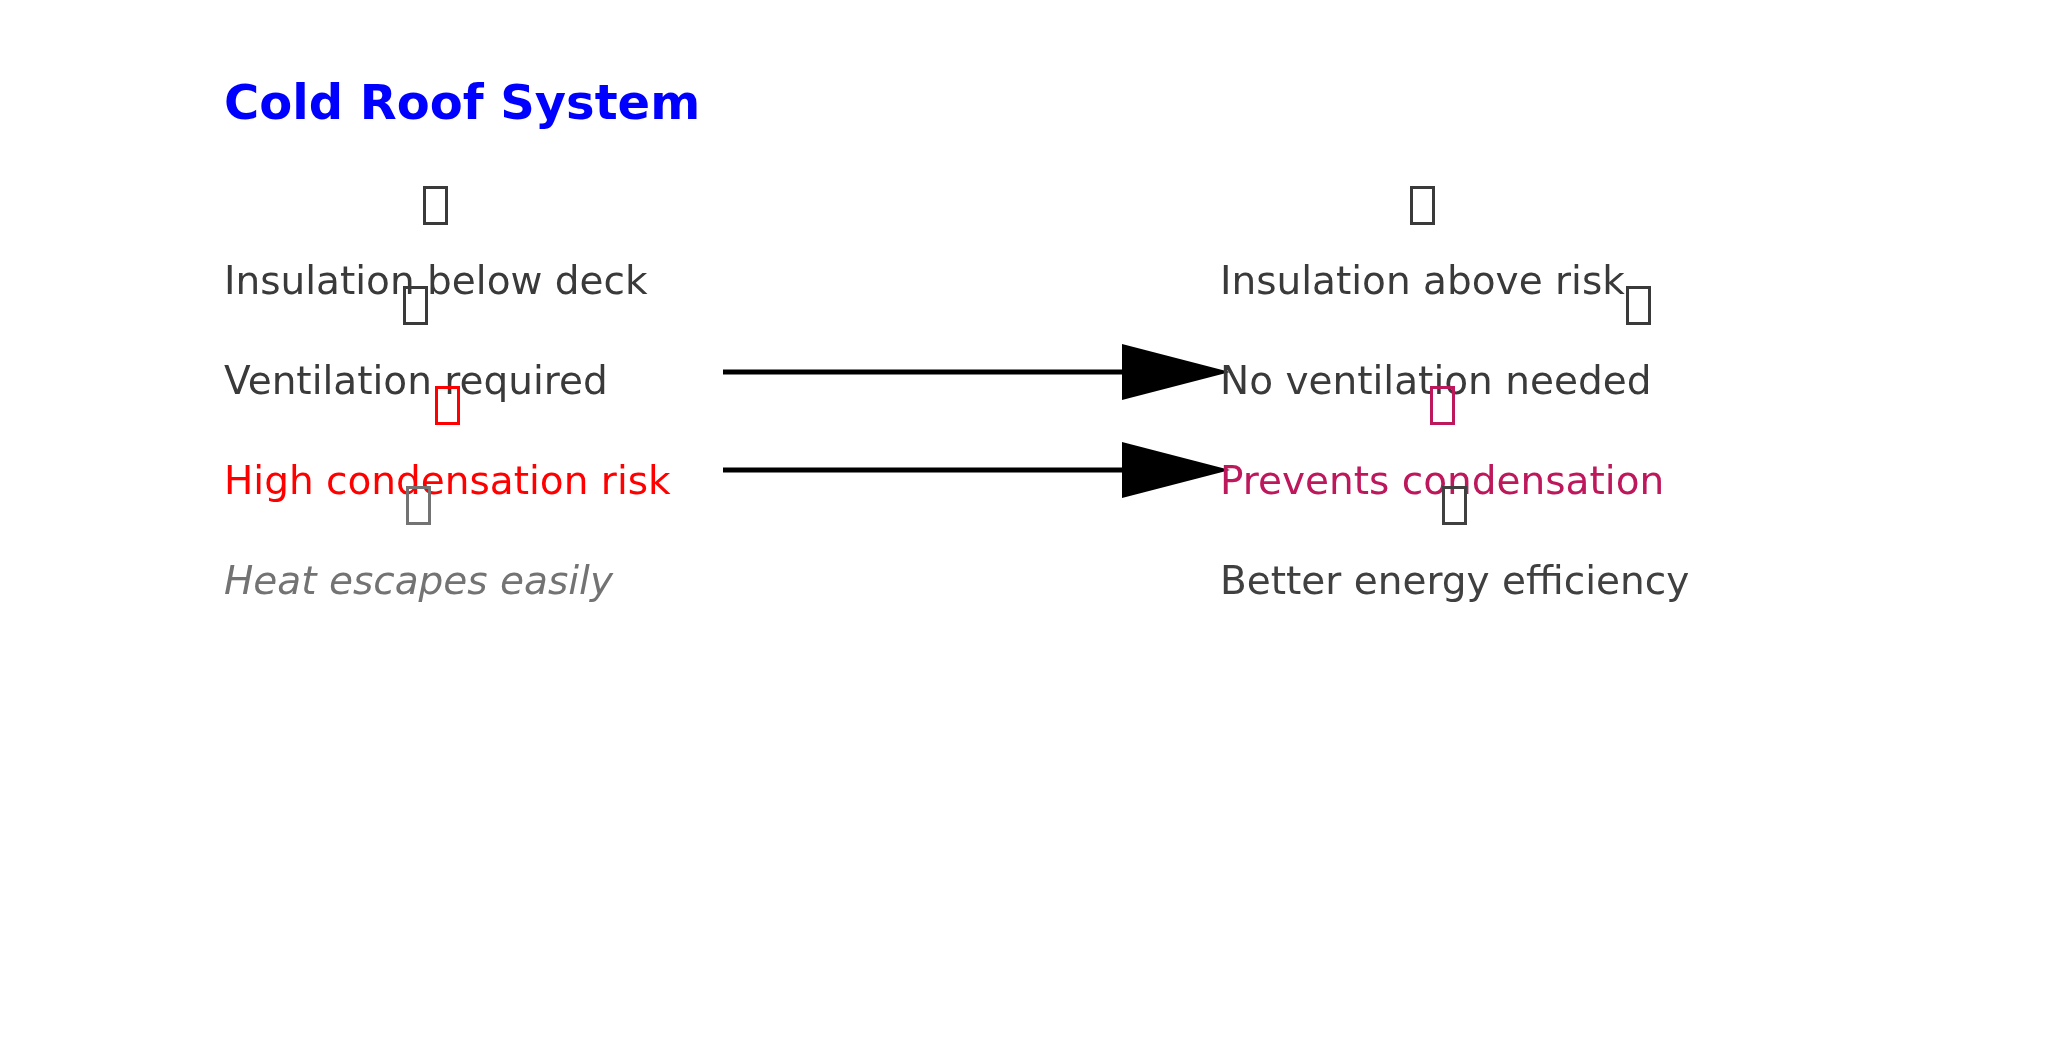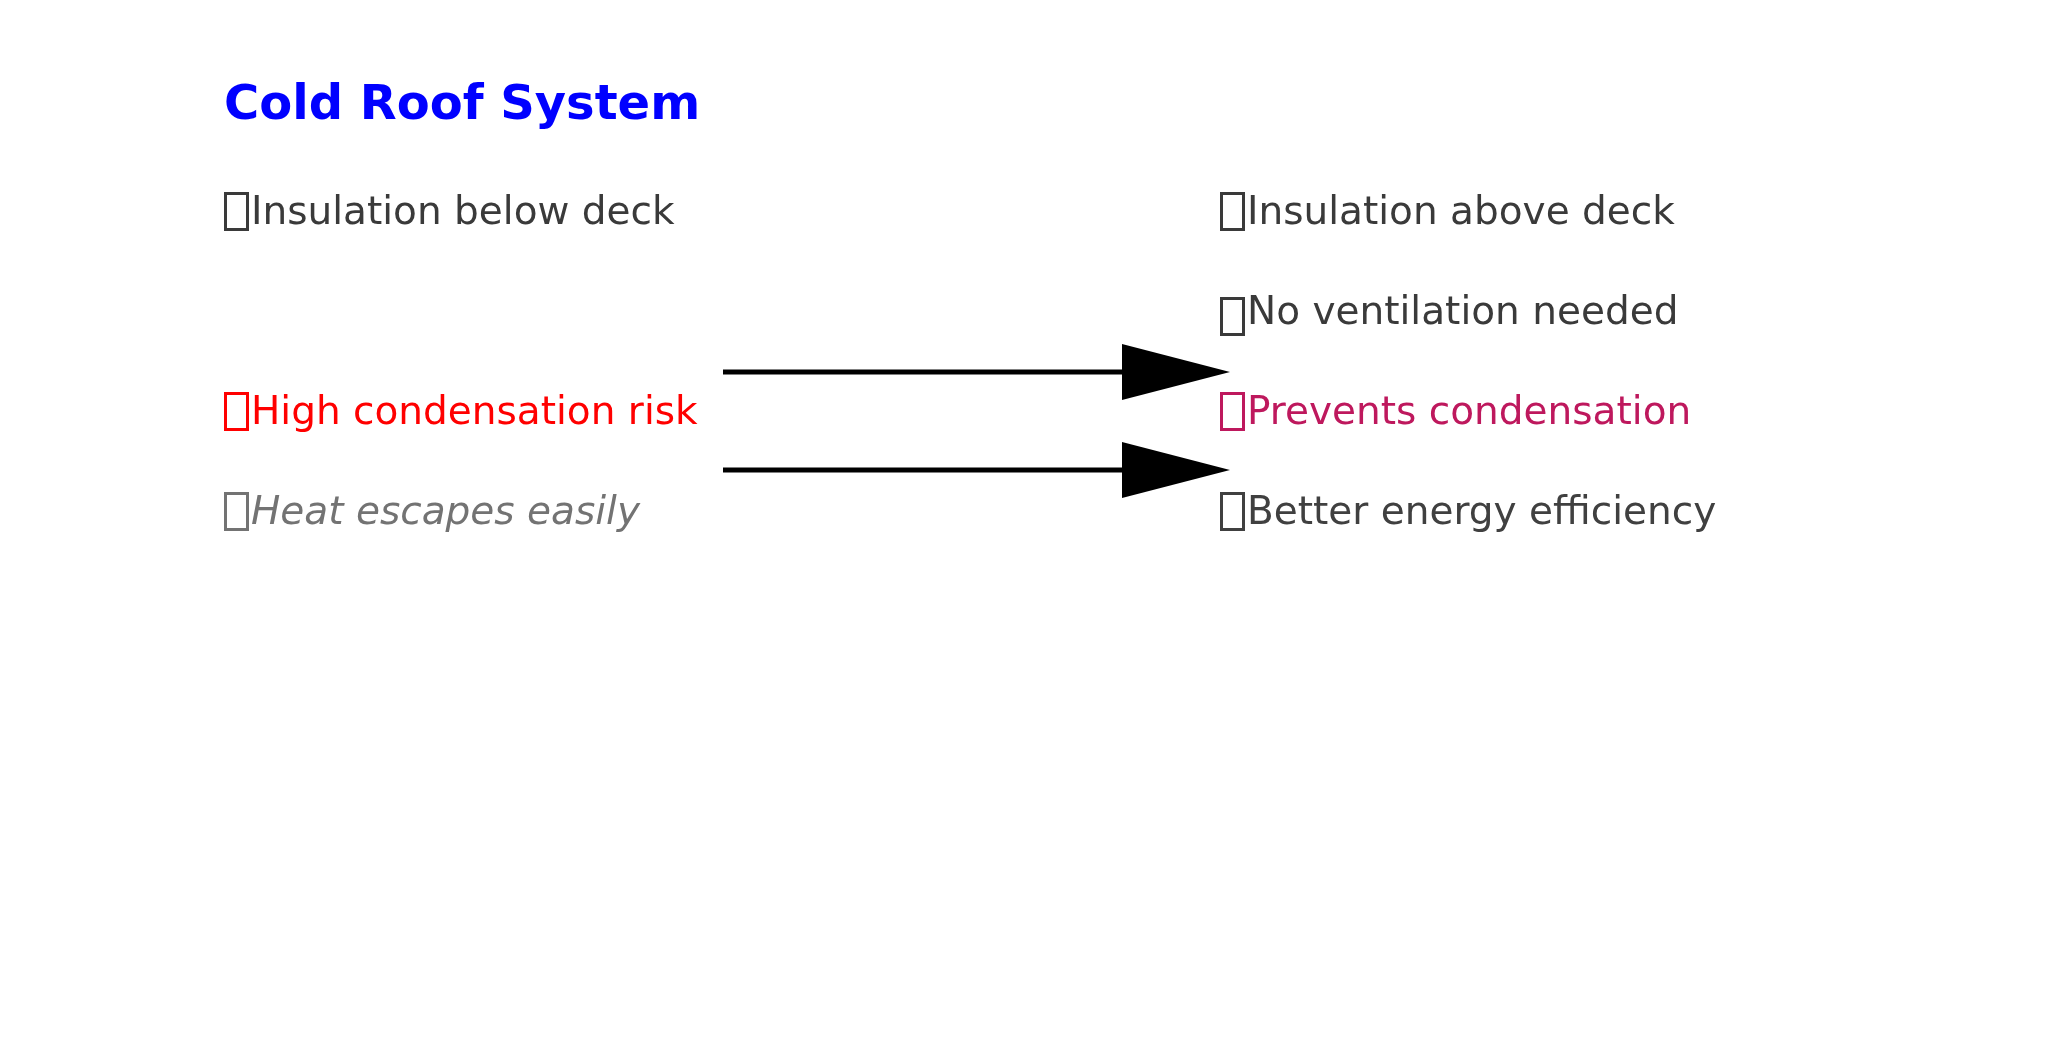--- a/index.html
+++ b/index.html
@@ -23,25 +23,26 @@
     font-weight: bold;
     line-height: 56px;
     white-space: nowrap;
   }
   .title-left  { left: 224px; top: 74px; }
   .title-right { left: 1222px; top: 74px; }
   .row {
     position: absolute;
     display: flex;
     align-items: center;
-    gap: 2px;
+    gap: 31px;
     height: 50px;
     font-size: 39px;
     line-height: 50px;
     white-space: nowrap;
+    flex-direction: column;
   }
   .row.left  { left: 224px; }
   .row.right { left: 1220px; }
   .row.r1 { top: 186px; }
   .row.r2 { top: 286px; }
   .row.r3 { top: 386px; }
   .row.r4 { top: 486px; }
   .tofu {
     display: inline-block;
     width: 25px;
@@ -74,32 +75,36 @@
     </g>
   </svg>
 
   <h2 class="col-title title-left" style="color: rgb(0, 0, 255);">Cold Roof System</h2>
 
 
   <div class="row left r1" style="color: rgb(58, 58, 58);">
     <span class="tofu"></span>
     <span>Insulation below deck</span>
   </div>
+  <div class="row left r2" style="color: rgb(58, 58, 58);">
+    <span class="tofu"></span>
+    <span>Ventilation required</span>
+  </div>
   <div class="row left r3" style="color: rgb(255, 0, 0);">
     <span class="tofu"></span>
     <span>High condensation risk</span>
   </div>
   <div class="row left r4" style="color: #737373; font-style: italic;">
     <span class="tofu"></span>
     <span>Heat escapes easily</span>
   </div>
 
   <div class="row right r1" style="color: rgb(58, 58, 58);">
     <span class="tofu"></span>
-    <span>Insulation above deck</span>
+    <span>Insulation above risk</span>
   </div>
   <div class="row right r2" style="color: rgb(58, 58, 58); align-items: flex-end;">
     <span class="tofu"></span>
     <span>No ventilation needed</span>
   </div>
   <div class="row right r3" style="color: #be185d;">
     <span class="tofu"></span>
     <span>Prevents condensation</span>
   </div>
   <div class="row right r4" style="color: #404040;">

